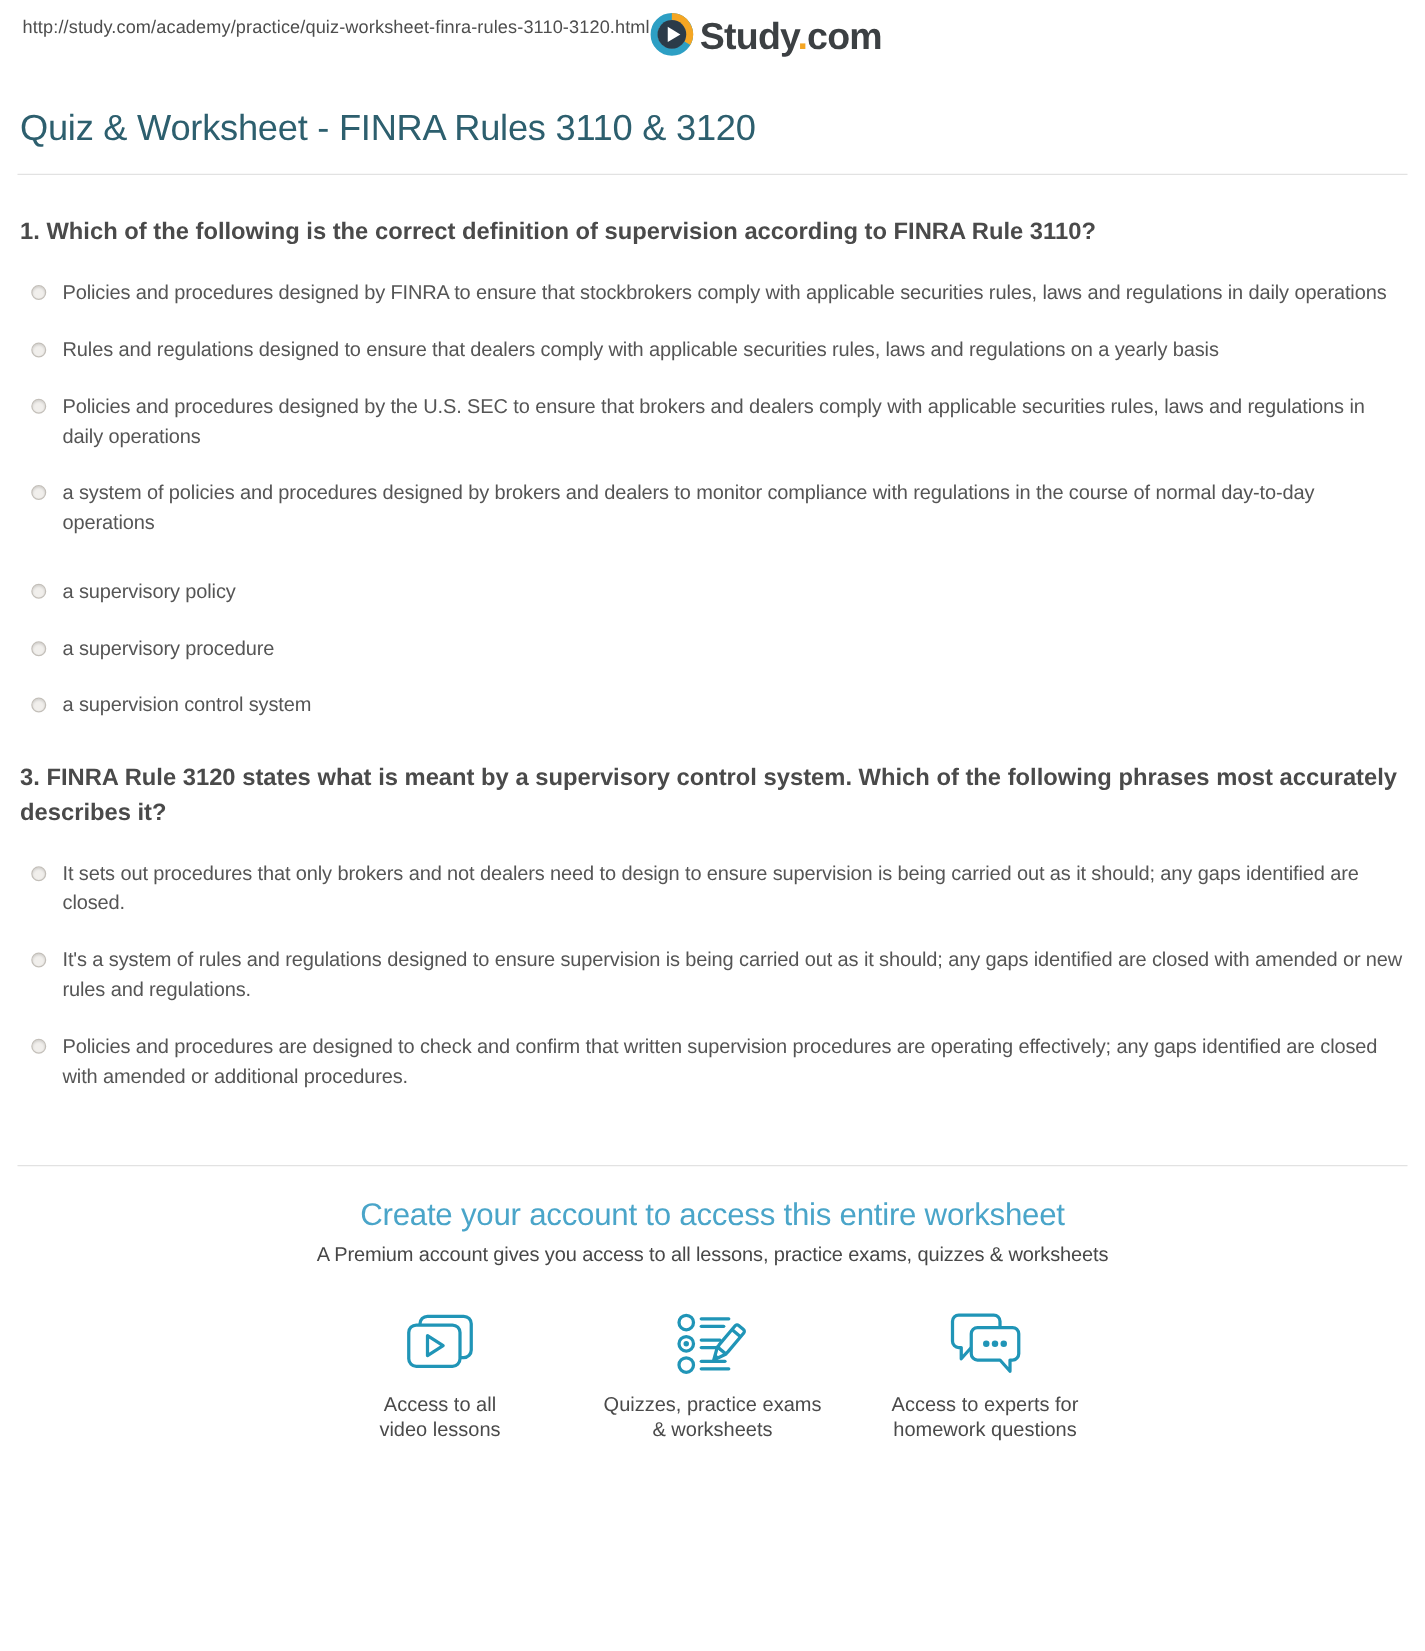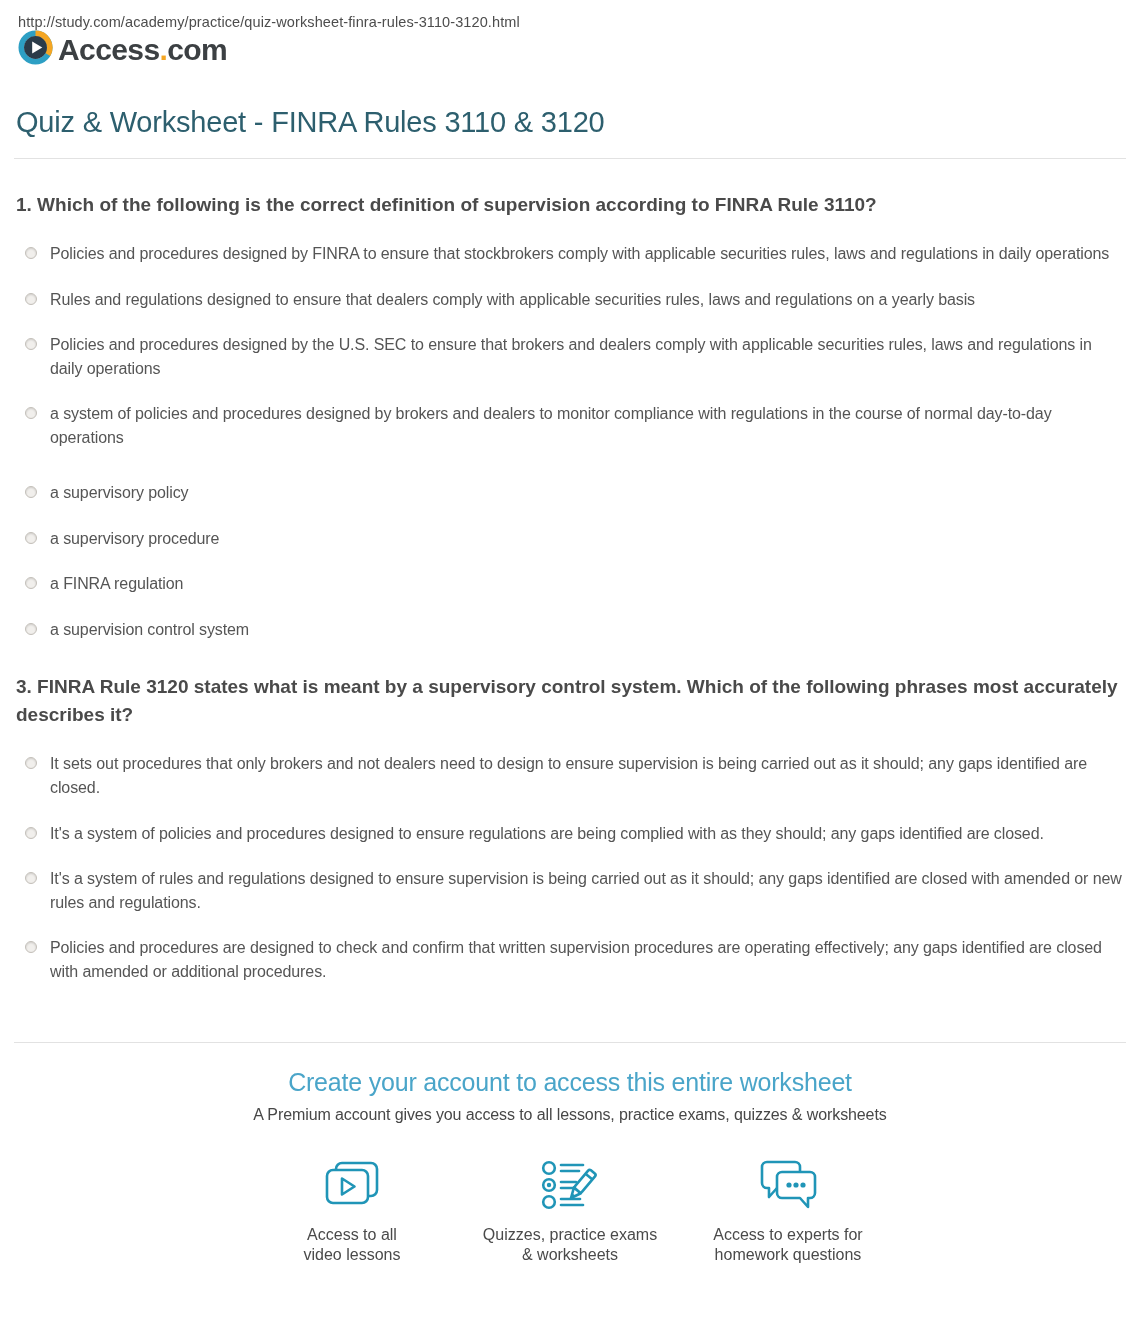--- a/index.html
+++ b/index.html
@@ -11,21 +11,20 @@
     font-family: "Liberation Sans", "DejaVu Sans", sans-serif;
     color: #4a4a4a;
   }
 
   
   .topbar {
     display: flex;
     justify-content: flex-start;
     align-items: flex-start;
     padding: 10px 16px 0 18px;
-    flex-direction: column;
   }
   .page-url {
     font-size: 14.5px;
     color: #4d4d4d;
     padding-top: 4px;
     letter-spacing: 0.1px;
   }
   .logo { display: flex; align-items: center; gap: 5px; }
   .logo-text {
     font-size: 30px;
@@ -128,21 +127,21 @@
   <div class="page-url">http://study.com/academy/practice/quiz-worksheet-finra-rules-3110-3120.html</div>
   <div class="logo">
     <span>
       <svg width="35" height="35" viewBox="0 0 36 36">
         <circle cx="18" cy="18" r="14.5" fill="none" stroke="#2d9fc4" stroke-width="6"></circle>
         <path d="M18 3.5 A14.5 14.5 0 0 1 30.6 25.2" fill="none" stroke="#f5a623" stroke-width="6"></path>
         <circle cx="18" cy="18" r="11.8" fill="#2b3b49"></circle>
         <path d="M14.6 11.8 L25 18 L14.6 24.2 Z" fill="#ffffff"></path>
       </svg>
     </span>
-    <span class="logo-text"><span>Access</span><span class="logo-dot">.</span><span>com</span></span>
+    <span class="logo-text"><span>Study</span><span class="logo-dot">.</span><span>com</span></span>
   </div>
 </div>
 
 <h1 class="page-title">Quiz &amp; Worksheet - FINRA Rules 3110 &amp; 3120</h1>
 <hr class="divider">
 
 <div class="quiz">
 
   <section class="question">
     <h2 class="question-heading">1. Which of the following is the correct definition of supervision according to FINRA Rule 3110?</h2>
@@ -168,37 +167,29 @@
     <div class="option">
       <span class="radio"></span>
       <span class="option-text">a supervisory policy</span>
     </div>
     <div class="option">
       <span class="radio"></span>
       <span class="option-text">a supervisory procedure</span>
     </div>
     <div class="option">
       <span class="radio"></span>
-      <span class="option-text">a FINRA regulation</span>
-    </div>
-    <div class="option">
-      <span class="radio"></span>
       <span class="option-text">a supervision control system</span>
     </div>
   </section>
 
   <section class="question">
     <h2 class="question-heading">3. FINRA Rule 3120 states what is meant by a supervisory control system. Which of the following phrases most accurately describes it?</h2>
     <div class="option">
       <span class="radio"></span>
       <span class="option-text">It sets out procedures that only brokers and not dealers need to design to ensure supervision is being carried out as it should; any gaps identified are closed.</span>
-    </div>
-    <div class="option">
-      <span class="radio"></span>
-      <span class="option-text">It's a system of policies and procedures designed to ensure regulations are being complied with as they should; any gaps identified are closed.</span>
     </div>
     <div class="option">
       <span class="radio"></span>
       <span class="option-text">It's a system of rules and regulations designed to ensure supervision is being carried out as it should; any gaps identified are closed with amended or new rules and regulations.</span>
     </div>
     <div class="option">
       <span class="radio"></span>
       <span class="option-text">Policies and procedures are designed to check and confirm that written supervision procedures are operating effectively; any gaps identified are closed with amended or additional procedures.</span>
     </div>
   </section>

